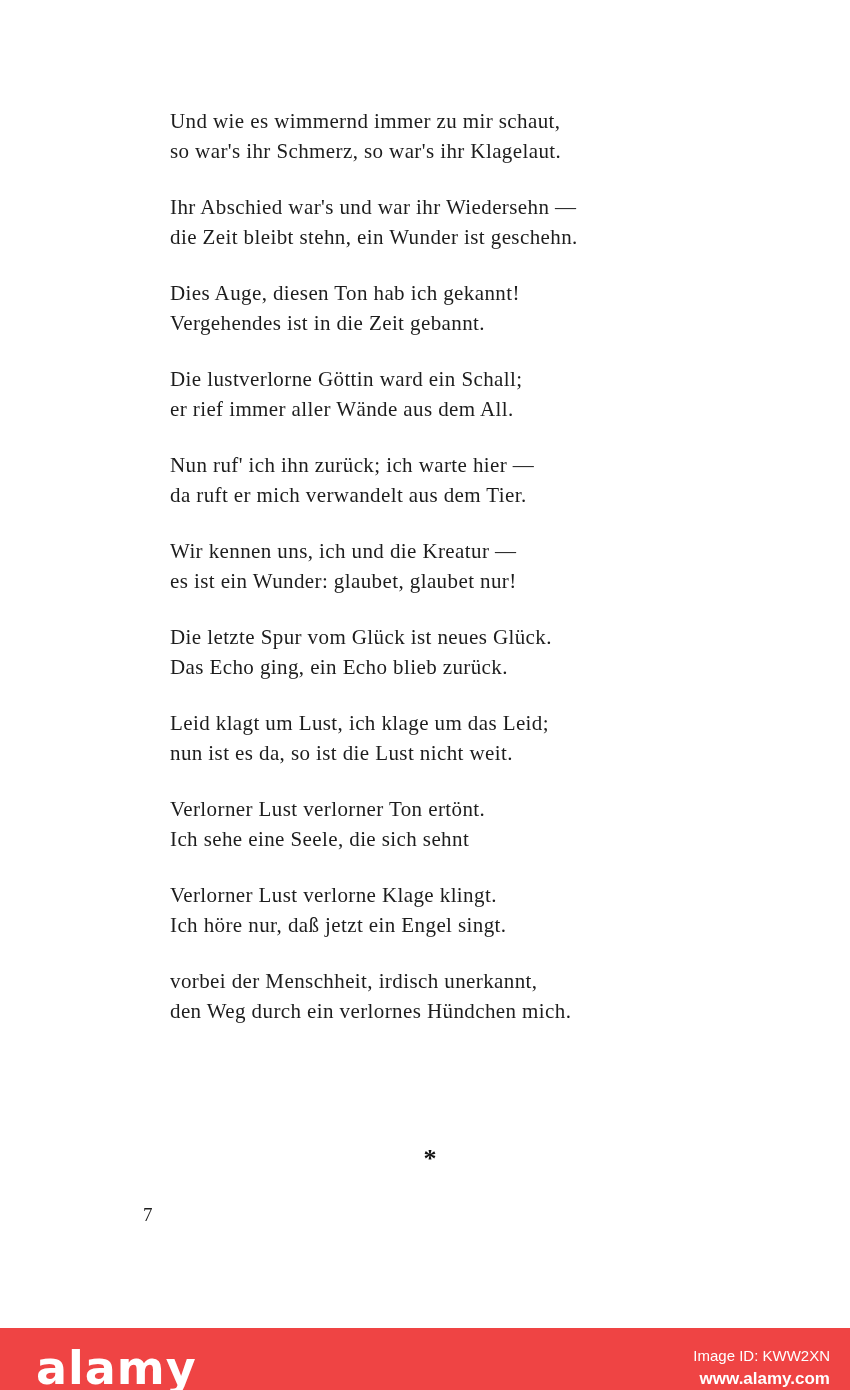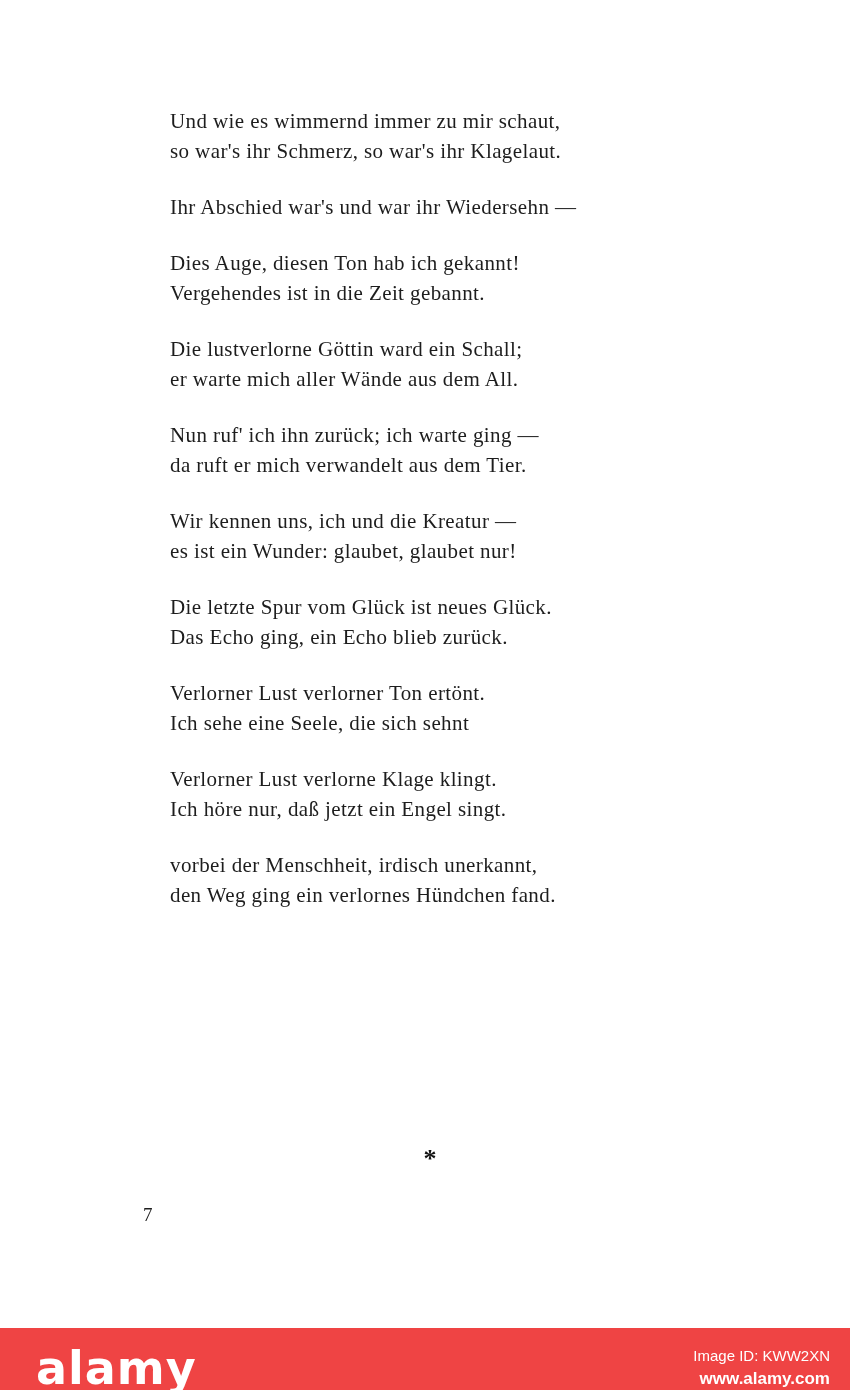--- a/index.html
+++ b/index.html
@@ -90,62 +90,67 @@
 
   <div class="poem">
 
     <div class="couplet">
       <div>Und wie es wimmernd immer zu mir schaut,</div>
       <div>so war's ihr Schmerz, so war's ihr Klagelaut.</div>
     </div>
 
     <div class="couplet">
       <div>Ihr Abschied war's und war ihr Wiedersehn —</div>
+      <div>die Zeit bleibt stehn, ein Wunder ist geschehn.</div>
     </div>
 
     <div class="couplet">
       <div>Dies Auge, diesen Ton hab ich gekannt!</div>
       <div>Vergehendes ist in die Zeit gebannt.</div>
     </div>
 
     <div class="couplet">
       <div>Die lustverlorne Göttin ward ein Schall;</div>
-      <div>er warte mich aller Wände aus dem All.</div>
+      <div>er rief immer aller Wände aus dem All.</div>
     </div>
 
     <div class="couplet">
-      <div>Nun ruf' ich ihn zurück; ich warte ging —</div>
+      <div>Nun ruf' ich ihn zurück; ich warte hier —</div>
       <div>da ruft er mich verwandelt aus dem Tier.</div>
     </div>
 
     <div class="couplet">
       <div>Wir kennen uns, ich und die Kreatur —</div>
       <div>es ist ein Wunder: glaubet, glaubet nur!</div>
     </div>
 
     <div class="couplet">
       <div>Die letzte Spur vom Glück ist neues Glück.</div>
       <div>Das Echo ging, ein Echo blieb zurück.</div>
     </div>
 
+    <div class="couplet">
+      <div>Leid klagt um Lust, ich klage um das Leid;</div>
+      <div>nun ist es da, so ist die Lust nicht weit.</div>
+    </div>
 
     <div class="couplet">
       <div>Verlorner Lust verlorner Ton ertönt.</div>
       <div>Ich sehe eine Seele, die sich sehnt</div>
     </div>
 
     <div class="couplet">
       <div>Verlorner Lust verlorne Klage klingt.</div>
       <div>Ich höre nur, daß jetzt ein Engel singt.</div>
     </div>
 
 
     <div class="couplet">
       <div>vorbei der Menschheit, irdisch unerkannt,</div>
-      <div>den Weg ging ein verlornes Hündchen fand.</div>
+      <div>den Weg durch ein verlornes Hündchen mich.</div>
     </div>
 
   </div>
 
   <div class="separator">*</div>
 
   <div class="page-number">7</div>
 
   <div class="watermark-bar">
     <div class="alamy-logo">alamy</div>

